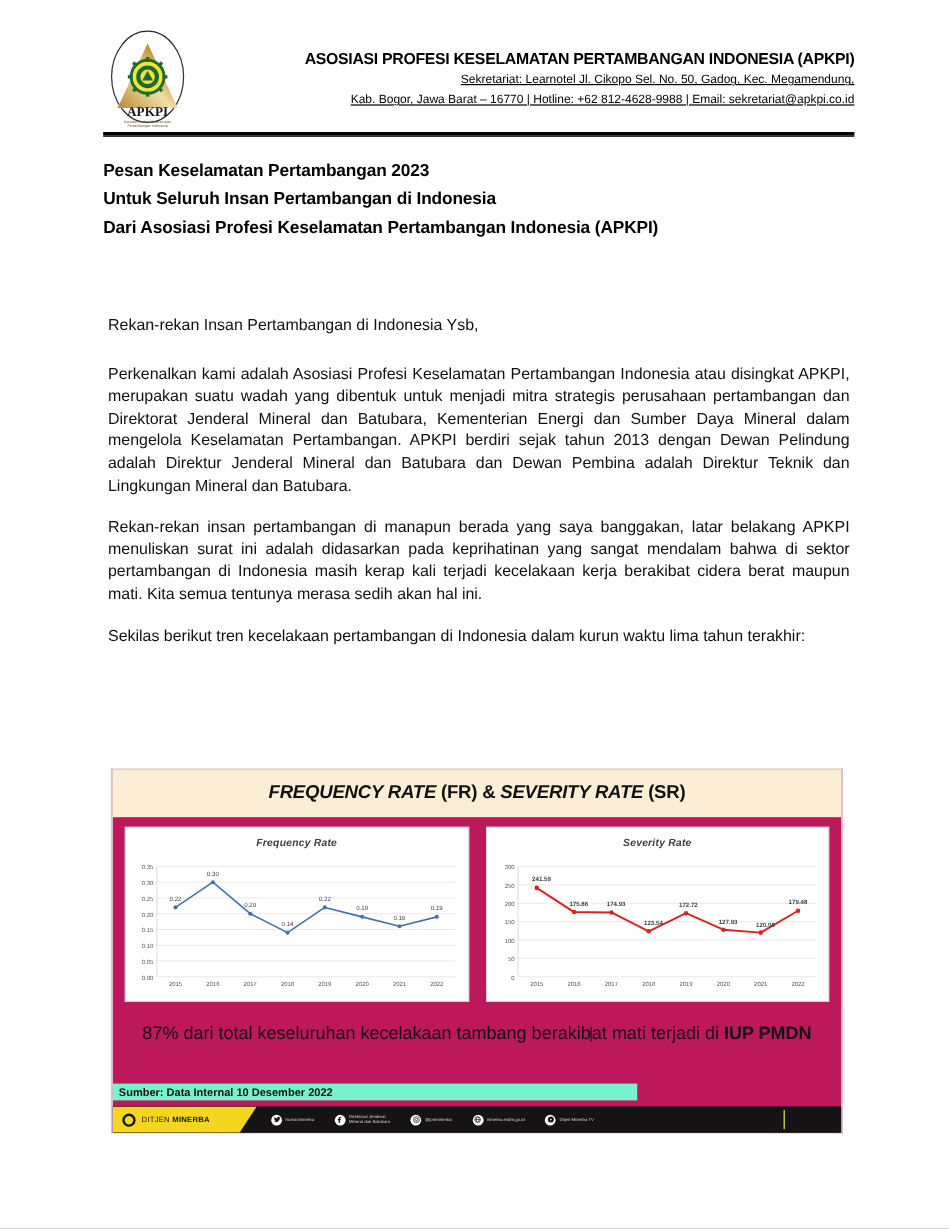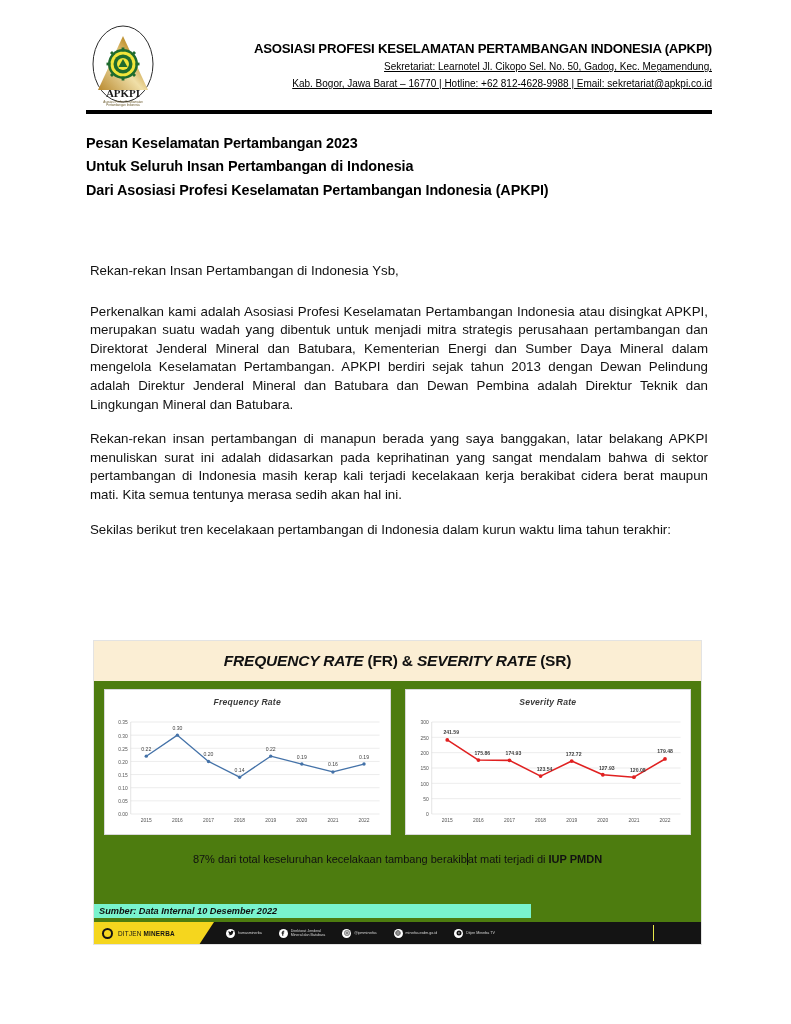--- a/index.html
+++ b/index.html
@@ -21,35 +21,35 @@
   .title-block{position:absolute;left:86px;top:132px;width:626px;text-align:left;}
   .title-block div{font-size:14.4px;font-weight:bold;color:#000;line-height:1.62;letter-spacing:-0.1px;}
 
   
   .body-wrap{position:absolute;left:90px;top:232px;width:618px;margin-top:30px;}
   .para{font-size:13.3px;color:#111;line-height:1.40;text-align:justify;margin:0 0 16px 0;}
   .para.nojust{text-align:left;}
   .para.p-greet{margin-bottom:22px;}
 
   
-  .slide{position:absolute;left:93px;top:640px;width:609px;height:305px;background:#4d7c0f;
+  .slide{position:absolute;left:93px;top:640px;width:609px;height:305px;background:#be185d;
          border:1px solid #e3e3e3;box-sizing:border-box;}
   .slide-head{height:40px;background:#fbeed4;display:flex;align-items:center;justify-content:center;}
   .slide-head .t{font-size:15.5px;font-weight:bold;color:#111;letter-spacing:-0.2px;}
   .slide-head .t .it{font-style:italic;}
   .charts-row{display:flex;gap:14px;padding:8px 10px 0 10px;box-sizing:border-box;}
   .chart-card{flex:1;border:1px solid #d9d9d9;background:#fff;box-sizing:border-box;padding:4px 4px 2px 4px;}
   .chart-title{text-align:center;font-size:8.6px;font-style:italic;font-weight:bold;color:#3b3b3b;margin:3px 0 1px 0;letter-spacing:0.2px;}
   .plot{position:relative;width:100%;height:124px;}
   .plot svg{width:100%;height:100%;display:block;}
-  .caption87{text-align:center;font-size:11px;color:#111;margin-top:18px;}
+  .caption87{text-align:center;font-size:15px;color:#111;margin-top:18px;}
   .caption87 b{font-weight:bold;}
   .caret{display:inline-block;width:1px;height:12px;background:#111;vertical-align:-2px;margin:0 0px;}
   .sumber-row{position:absolute;left:0;bottom:26px;width:100%;}
-  .sumber{display:inline-block;background:#79f3cd;color:#111;font-size:9.2px;font-style:italic;font-weight:bold;
+  .sumber{display:inline-block;background:#79f3cd;color:#111;font-size:9.2px;font-weight:bold;
           padding:2px 4px 2px 5px;width:437px;box-sizing:border-box;}
   .blackbar{position:absolute;left:0;bottom:0;width:100%;height:22px;background:#141414;display:flex;align-items:center;}
   .yellowtab{height:22px;background:#f5d61e;display:flex;align-items:center;padding:0 10px 0 8px;
              clip-path:polygon(0 0,100% 0,88% 100%,0 100%);width:120px;box-sizing:border-box;}
   .minerba-badge{width:11px;height:11px;border-radius:50%;background:#141414;display:inline-block;margin-right:5px;
                  position:relative;flex:0 0 11px;}
   .minerba-badge:after{content:"";position:absolute;left:2px;top:2px;width:7px;height:7px;border-radius:50%;background:#f5d61e;}
   .minerba-txt{font-size:6.4px;color:#141414;white-space:nowrap;letter-spacing:0.2px;}
   .minerba-txt b{font-weight:bold;}
   .socials{display:flex;align-items:center;gap:17px;margin-left:12px;}

